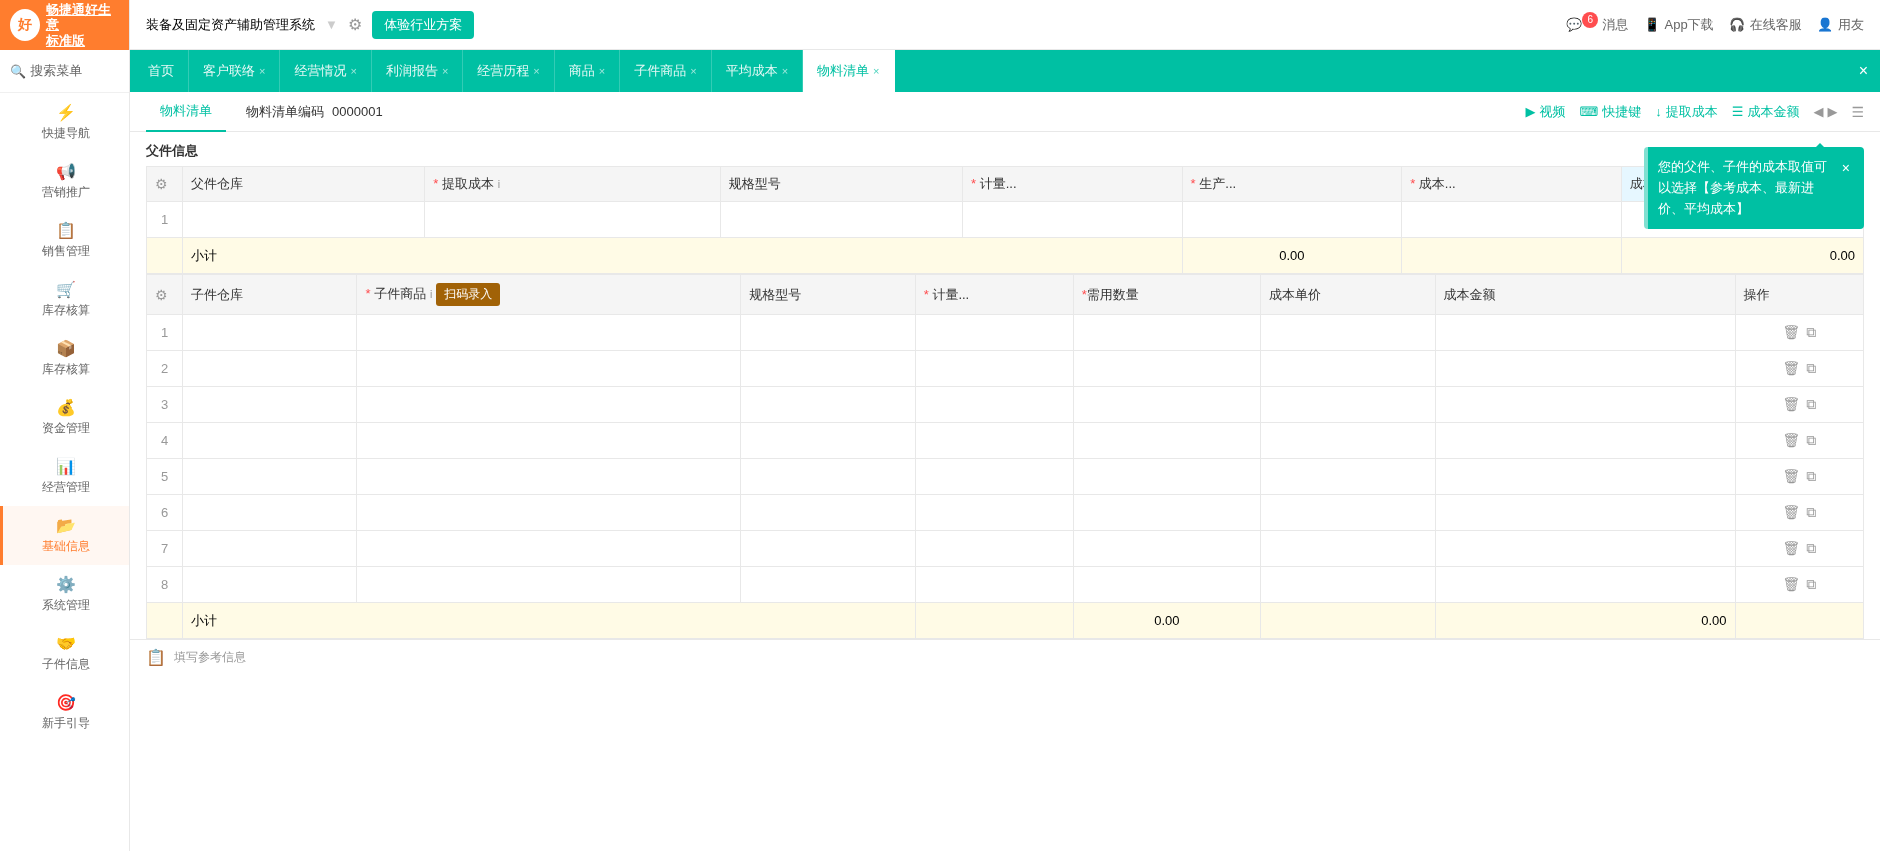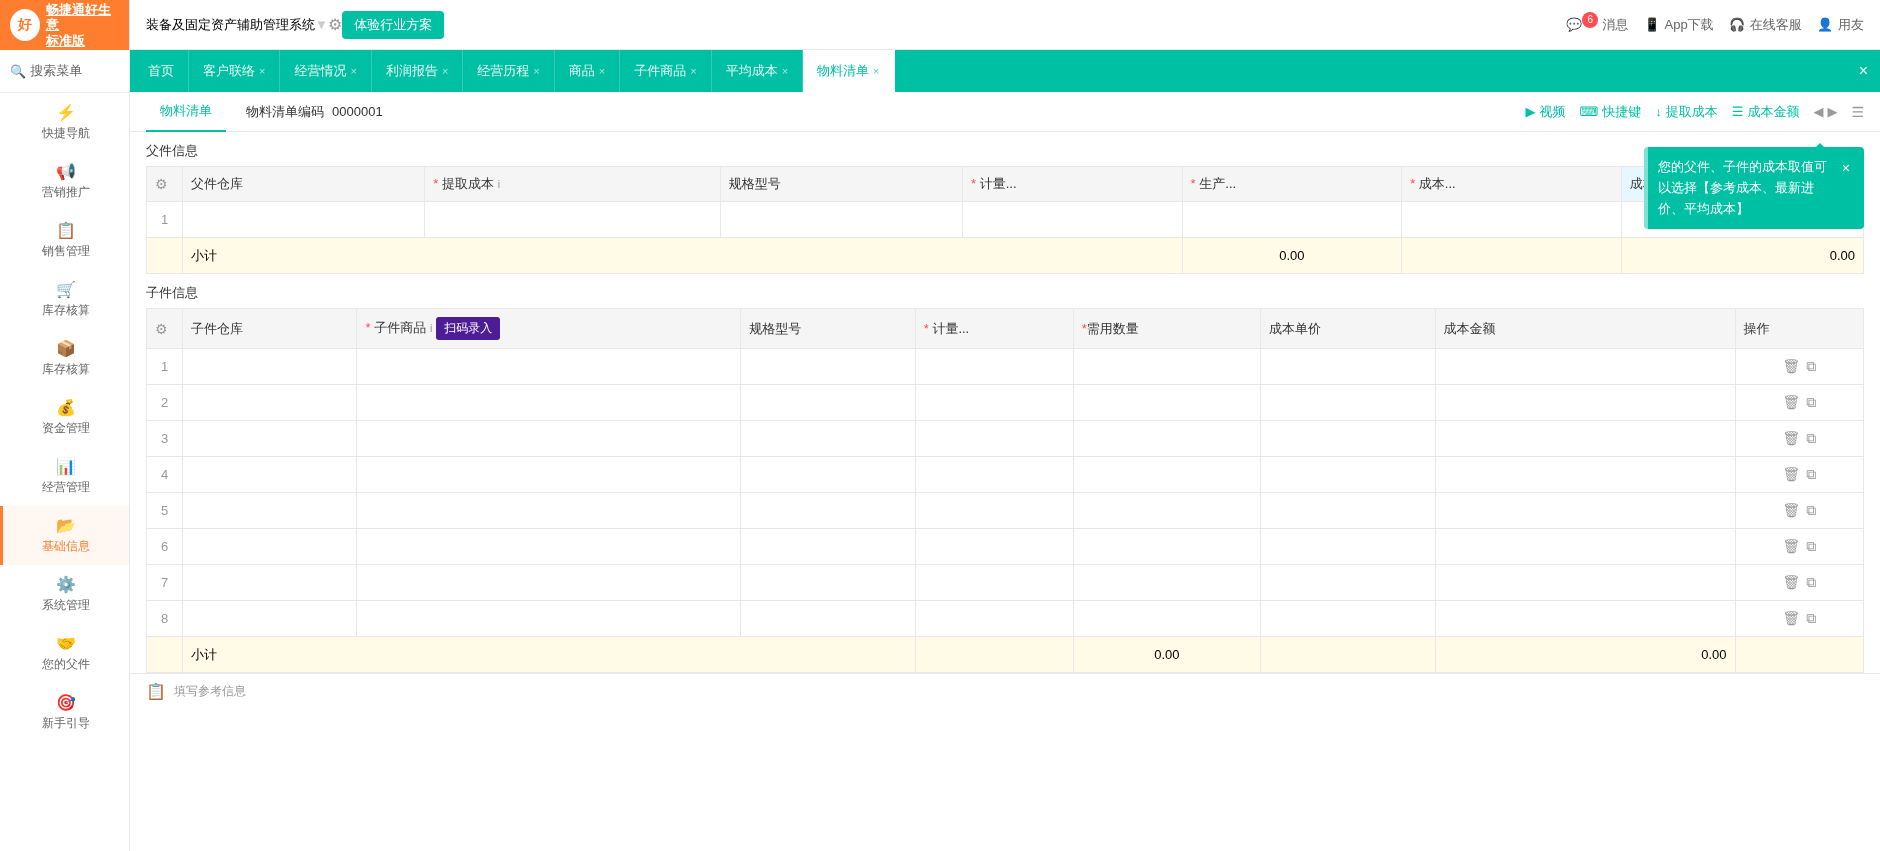--- a/index.html
+++ b/index.html
@@ -59,21 +59,21 @@
     
     .top-header {
       background: #fff;
       height: 50px;
       display: flex;
       align-items: center;
       justify-content: space-between;
       padding: 0 16px;
       border-bottom: 1px solid #e8e8e8;
     }
-    .header-left { display: flex; align-items: center; }
+    .header-left { display: flex; align-items: center; gap: 10px; }
     .header-btn {
       background: #00c0a3;
       color: #fff;
       border: none;
       border-radius: 4px;
       padding: 5px 12px;
       cursor: pointer;
       font-size: 13px;
     }
     .header-right { display: flex; align-items: center; gap: 16px; color: #666; font-size: 13px; }
@@ -126,21 +126,21 @@
     }
     .sub-tab.active { color: #00c0a3; border-bottom-color: #00c0a3; }
     .toolbar-btn {
       display: flex; align-items: center; gap: 4px;
       color: #00c0a3; font-size: 13px; cursor: pointer;
     }
 
     
     .section { padding: 0 16px; }
     .section-title {
-      font-size: 13px; font-weight: 400; color: #333;
+      font-size: 13px; font-weight: 700; color: #333;
       padding: 10px 0 6px;
     }
 
     
     .data-table {
       width: 100%; border-collapse: collapse; font-size: 13px;
     }
     .data-table th {
       background: #f5f5f5; border: 1px solid #e8e8e8;
       padding: 8px 8px; text-align: left; color: #333; font-weight: normal;
@@ -150,21 +150,21 @@
       border: 1px solid #e8e8e8; padding: 6px 8px;
       height: 36px; background: #fff;
     }
     .data-table tr.subtotal td {
       background: #fffbe6; font-weight: 500;
     }
     .settings-col { width: 36px; text-align: center; }
     .gear-btn { cursor: pointer; color: #999; font-size: 14px; }
 
     .scan-btn {
-      background: #4c1d95; color: #fff; border: none;
+      background: #a16207; color: #fff; border: none;
       border-radius: 3px; padding: 3px 8px; font-size: 12px; cursor: pointer;
     }
     .action-icons { display: flex; gap: 6px; justify-content: center; }
     .action-icon { color: #999; cursor: pointer; font-size: 14px; }
 
     
     .tooltip-box {
       position: absolute;
       top: 55px;
       right: 16px;
@@ -252,21 +252,21 @@
     <div class="sidebar-item active">
       <span class="icon">📂</span>
       <span>基础信息</span>
     </div>
     <div class="sidebar-item">
       <span class="icon">⚙️</span>
       <span>系统管理</span>
     </div>
     <div class="sidebar-item">
       <span class="icon">🤝</span>
-      <span>您的父件</span>
+      <span>子件信息</span>
     </div>
     <div class="sidebar-item">
       <span class="icon">🎯</span>
       <span>新手引导</span>
     </div>
   </div>
 </div>
 
 <div class="main">
 
@@ -421,21 +421,20 @@
             <td colspan="4">小计</td>
             <td style="text-align:center;">0.00</td>
             <td></td>
             <td style="text-align:right;">0.00</td>
           </tr>
         </tbody>
       </table>
     </div>
 
     <div class="section">
-      <div class="section-title">子件信息</div>
       <table class="data-table">
         <thead>
           <tr>
             <th class="settings-col">
               <span class="gear-btn">⚙</span>
             </th>
             <th>子件仓库</th>
             <th>
               <span style="color:#ff4d4f">* </span>
               <span>子件商品</span>

